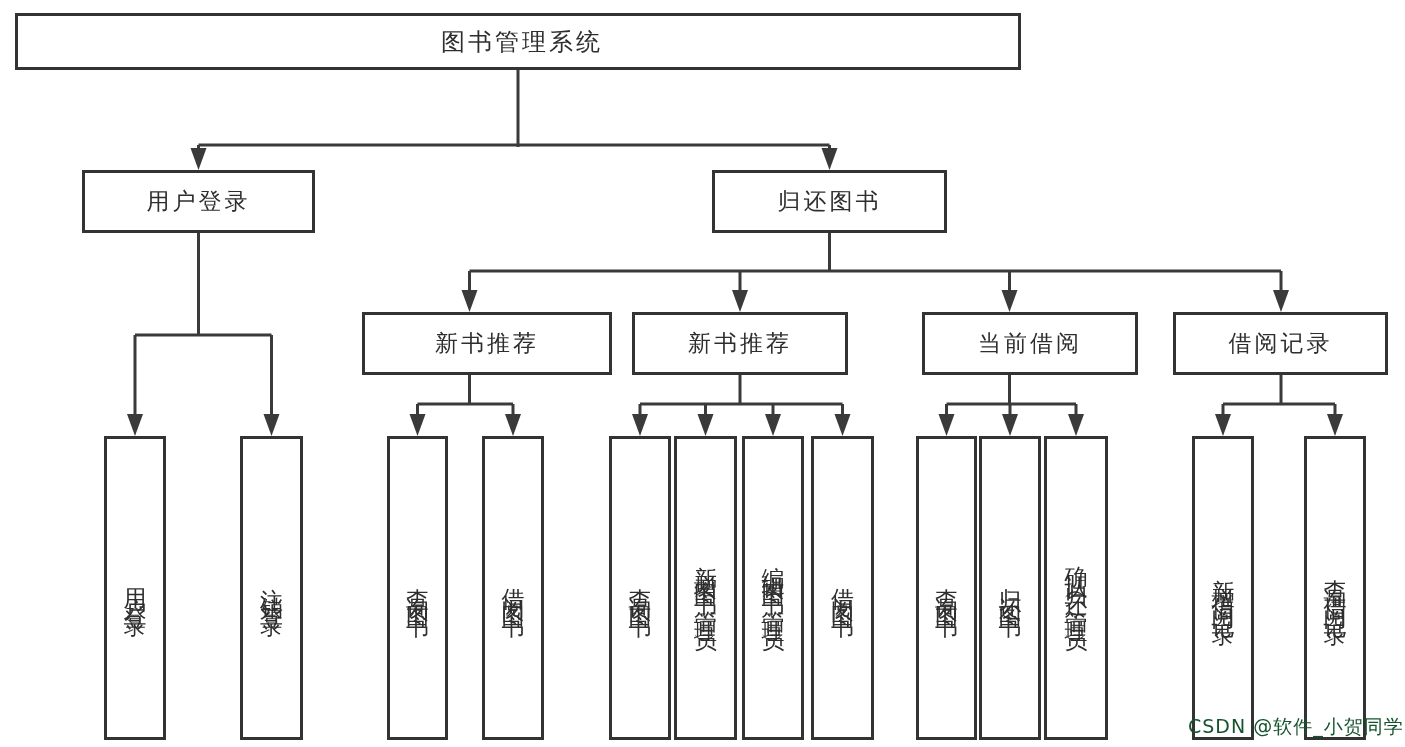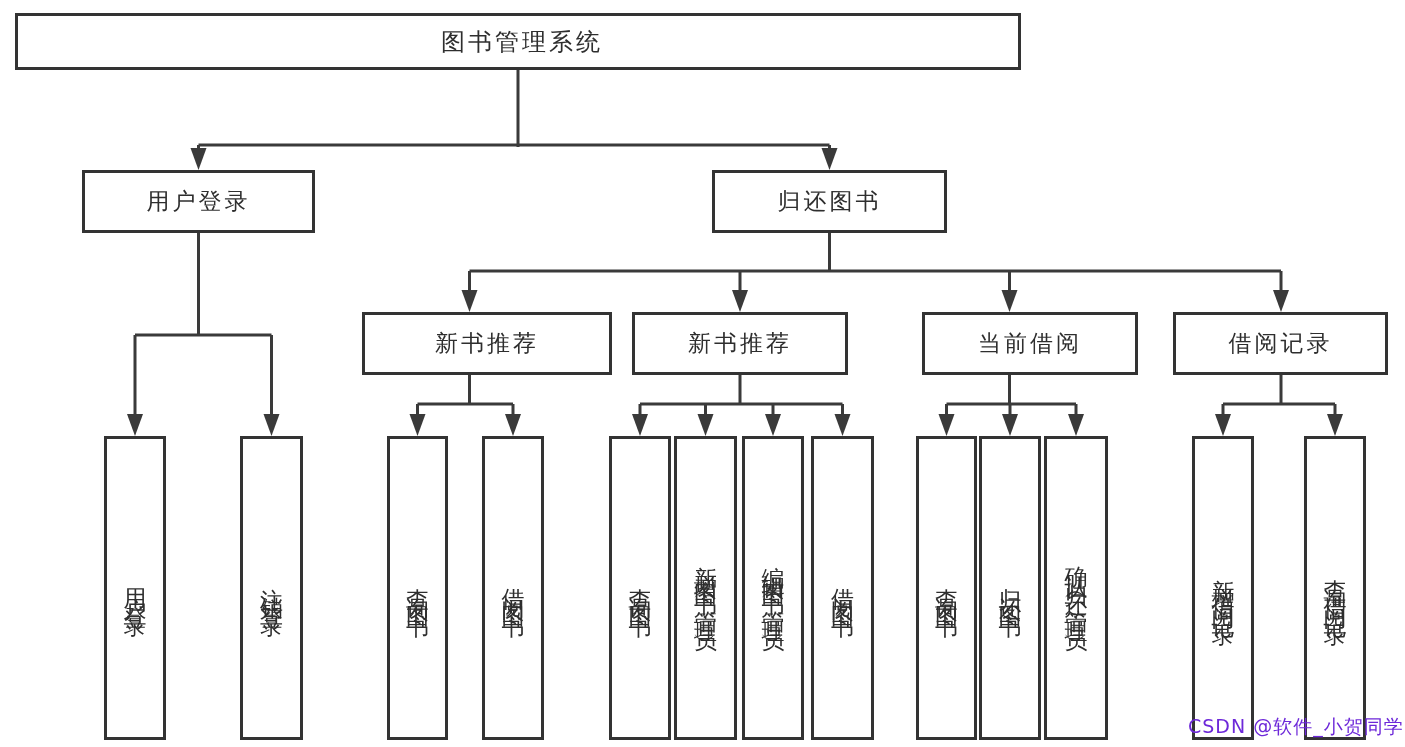--- a/index.html
+++ b/index.html
@@ -41,21 +41,21 @@
     writing-mode: vertical-rl;
     font-size: 23px;
     letter-spacing: 9px;
   }
   .root-box { font-size: 24px; }
   .watermark {
     position: absolute;
     left: 1188px;
     top: 714px;
     font-size: 19px;
-    color: #6d28d9;
+    color: #14532d;
     letter-spacing: 1px;
     white-space: nowrap;
   }
 </style>
 </head>
 <body>
 
 <div id="canvas">
 
   <svg id="connectors" viewBox="0 0 1405 747" xmlns="http://www.w3.org/2000/svg">

